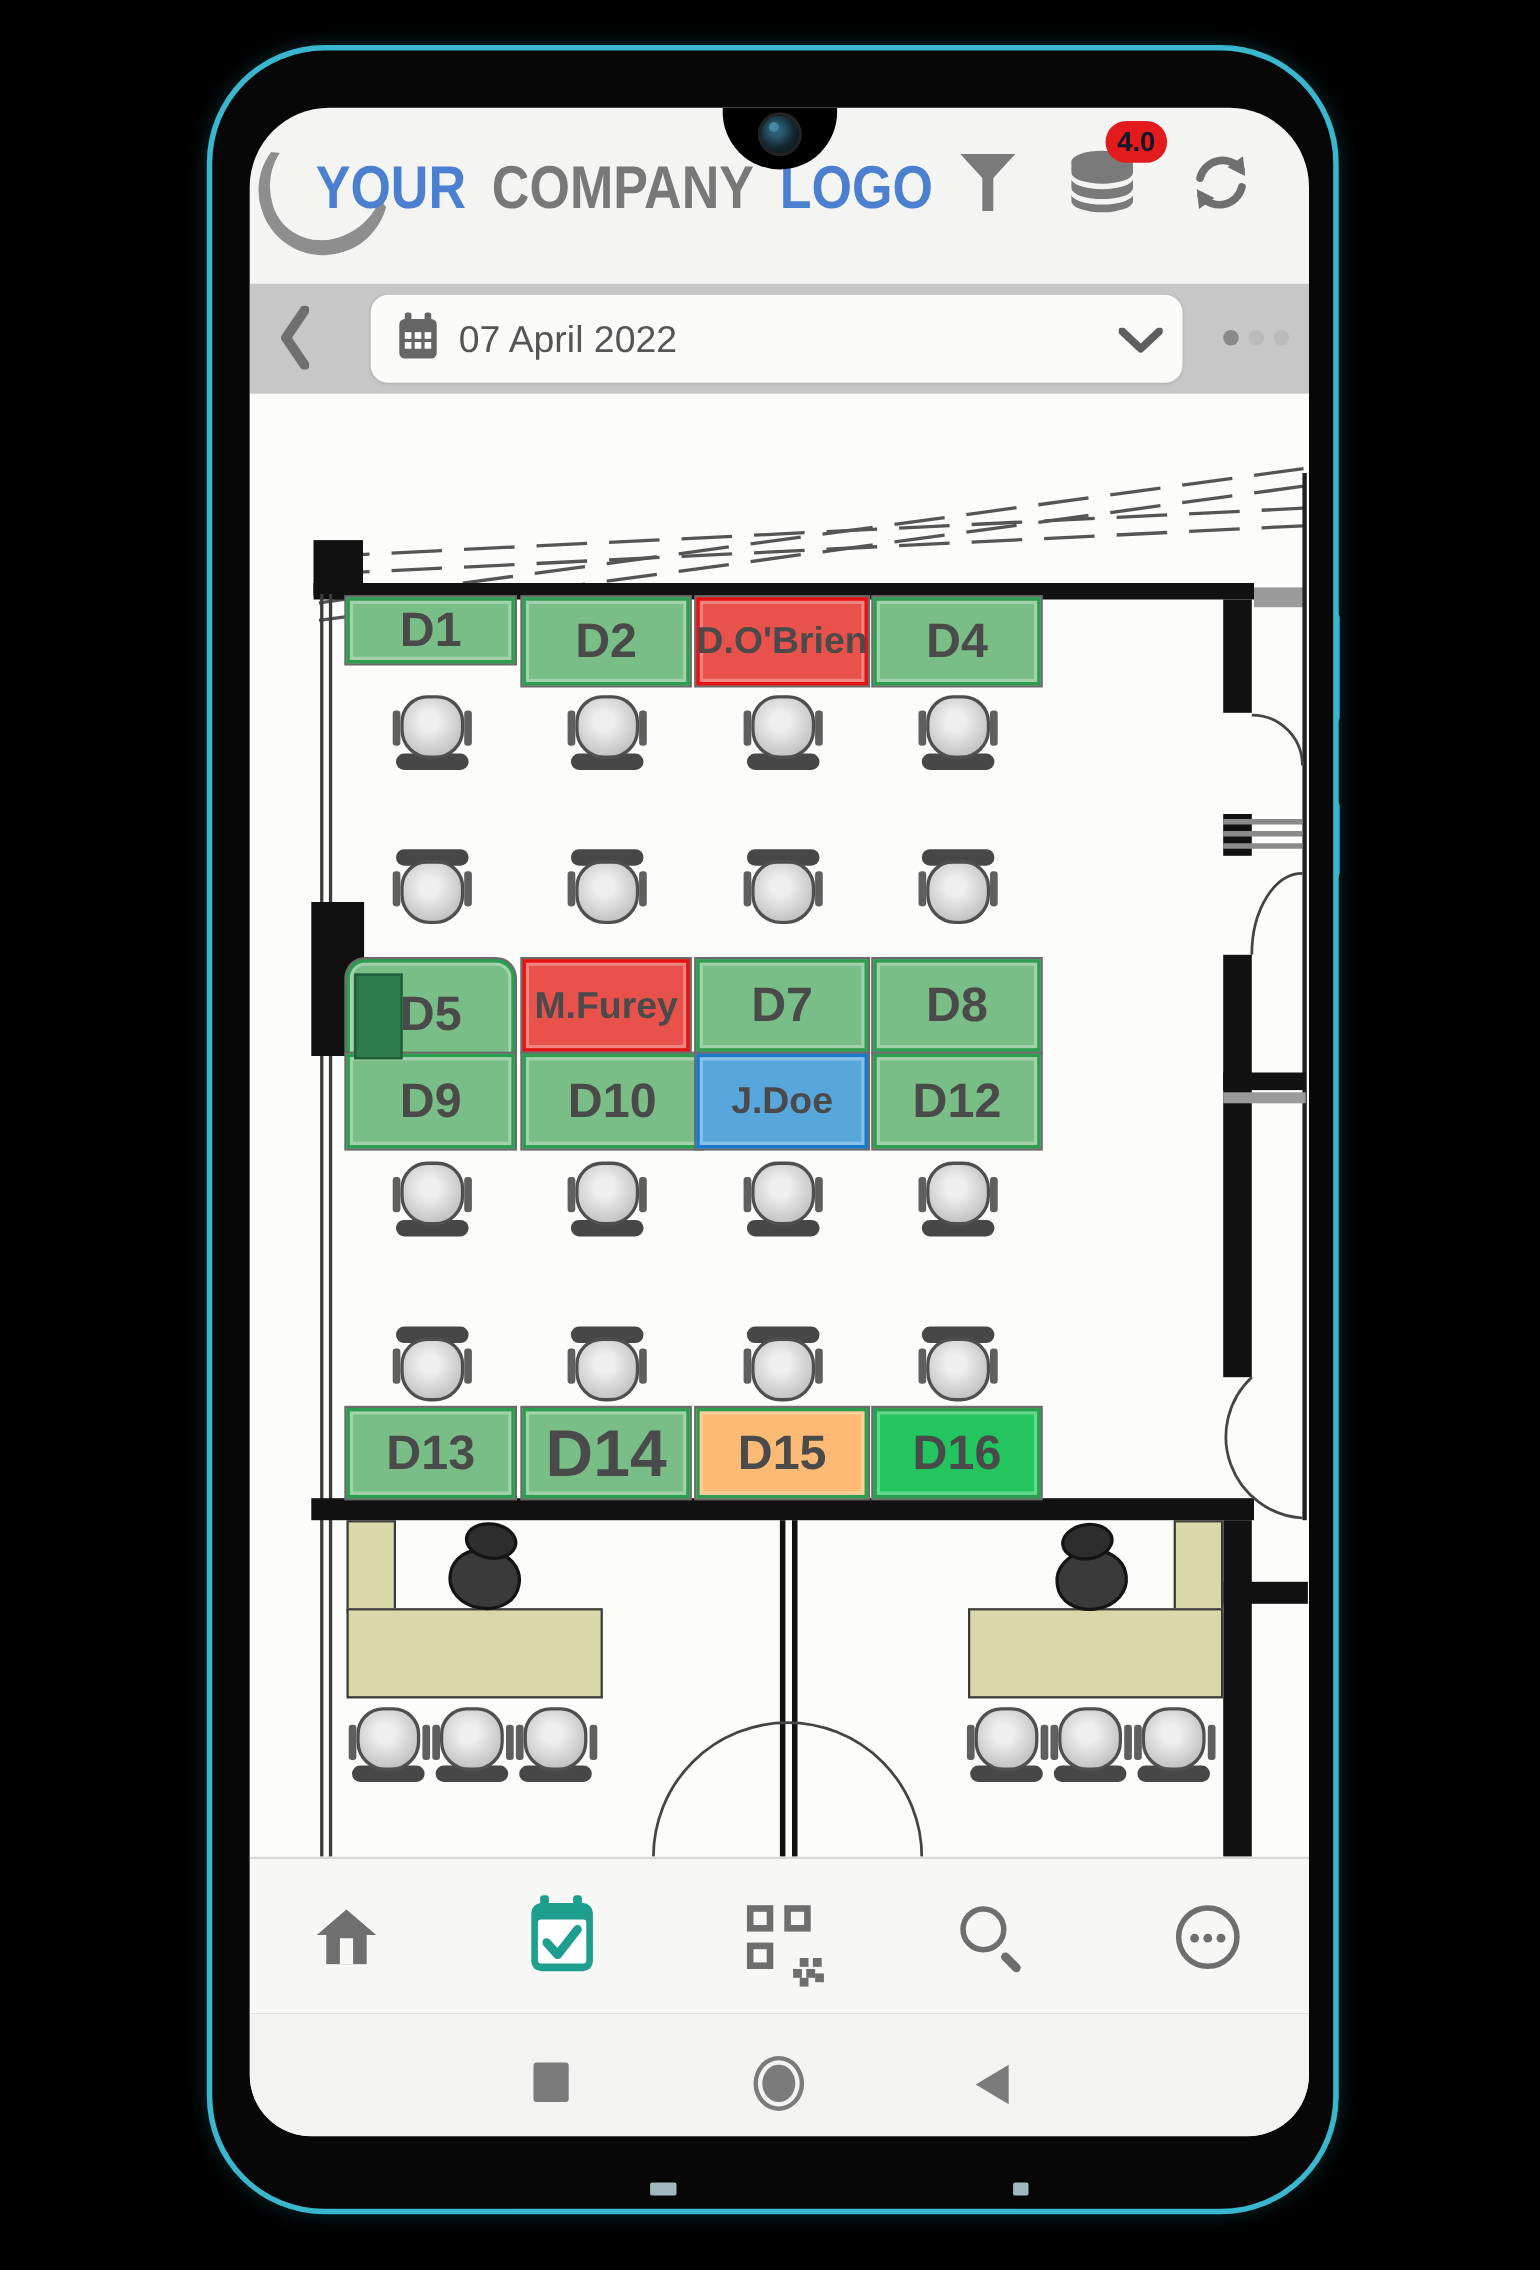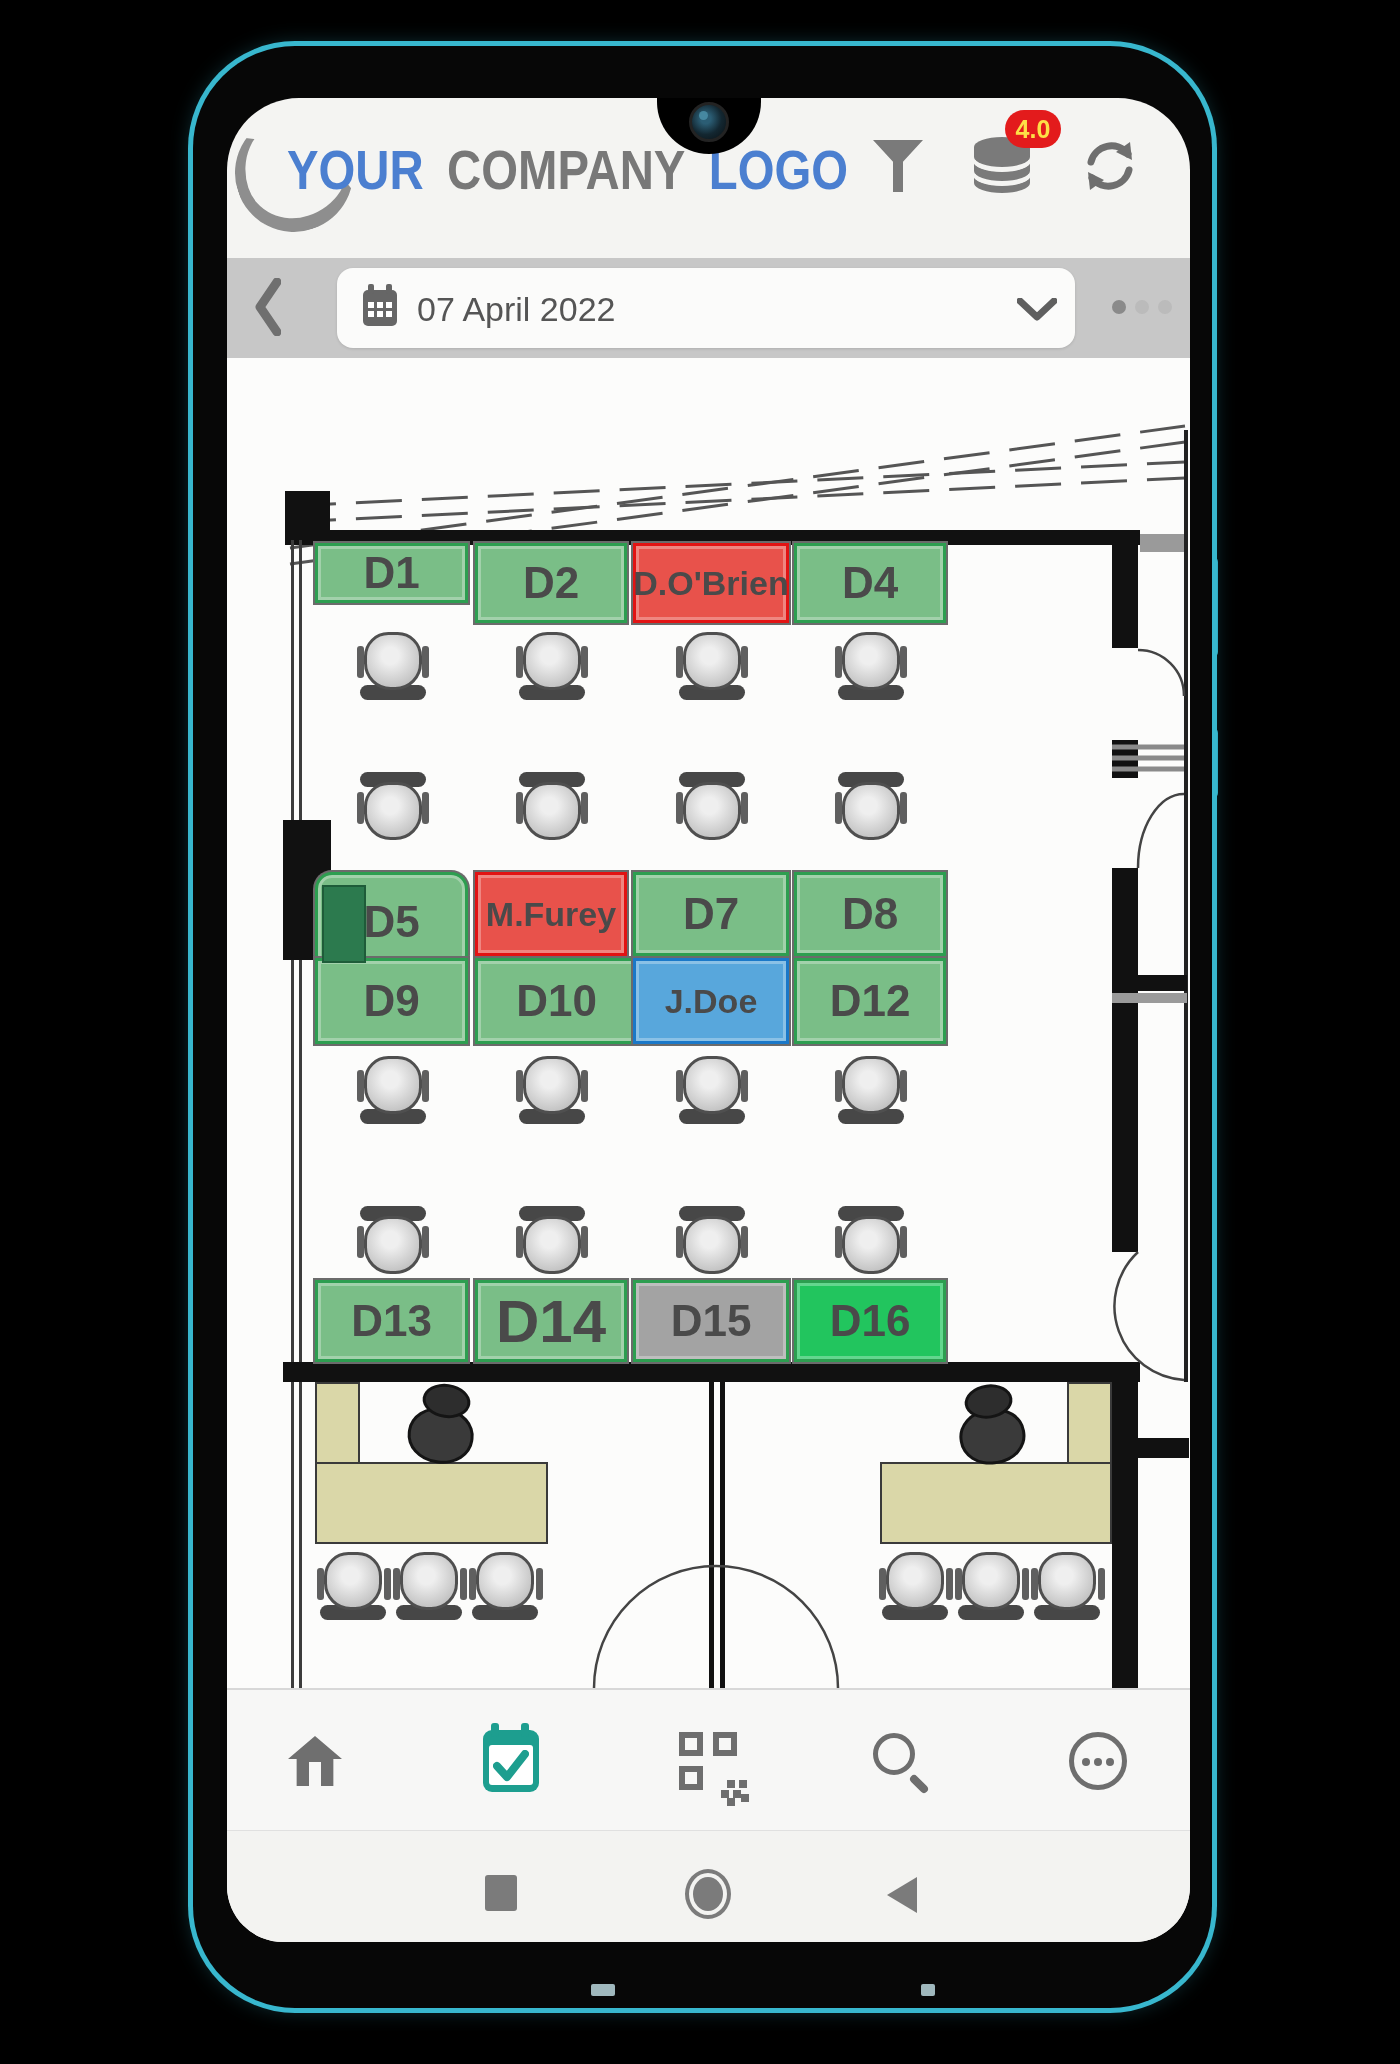--- a/index.html
+++ b/index.html
@@ -26,21 +26,21 @@
   .logo-swoosh{position:absolute;left:8px;top:16px;width:118px;height:118px;border-radius:50%;
      border-style:solid;border-color:#8e8e8e;border-width:5px 5px 14px 11px;
      border-top-color:transparent;border-right-color:transparent;transform:rotate(-18deg);}
   .logo-text{position:absolute;left:60px;top:40px;font-size:55px;font-weight:bold;letter-spacing:0px;
      transform:scaleX(.86);transform-origin:left center;white-space:nowrap;}
   .logo-text span{display:inline-block;margin-right:12px;}
 
   .hdr-icon{position:absolute;cursor:pointer;}
   .funnel{width:50px;height:52px;background:#7a7a7a;
      clip-path:polygon(0 0,100% 0,60% 42%,60% 100%,40% 100%,40% 42%);}
-  .badge{position:absolute;left:778px;top:12px;min-width:56px;height:38px;background:#e31b1c;color:#fde047;
+  .badge{position:absolute;left:778px;top:12px;min-width:56px;height:38px;background:#e31b1c;color:#0f172a;
      border-radius:20px;font-size:25px;font-weight:bold;display:flex;align-items:center;justify-content:center;
      padding:0 10px;z-index:5;}
 
   
   .datebar{position:absolute;left:0;top:160px;width:963px;height:100px;background:#c7c7c7;padding-left:28px;}
   .date-pill{position:absolute;left:110px;top:10px;width:738px;height:80px;background:#fbfbfa;
      border-radius:16px;box-shadow:0 1px 3px rgba(0,0,0,.12);}
   .cal-ico{position:absolute;left:26px;top:22px;width:34px;height:36px;background:#666;border-radius:5px;}
   .cal-ico:before{content:"";position:absolute;left:5px;top:-6px;width:6px;height:10px;background:#666;
      box-shadow:18px 0 0 #666;border-radius:2px;}
@@ -382,21 +382,21 @@
             <div class="desk" style="left: 88px; top: 514px; width: 153px; height: 100px; background: rgb(122, 190, 135); border-color: rgb(45, 158, 80); font-size: 44px; z-index: 5; border-radius: 17px;">D5</div>
             <div class="desk" style="left: 248px; top: 514px; width: 152px; height: 84px; background: rgb(232, 82, 75); border-color: rgb(226, 19, 19); font-size: 34px; z-index: 5;">M.Furey</div>
             <div class="desk" style="left: 406px; top: 514px; width: 156px; height: 84px; background: rgb(122, 190, 135); border-color: rgb(45, 158, 80); font-size: 44px; z-index: 5;">D7</div>
             <div class="desk" style="left: 567px; top: 514px; width: 152px; height: 84px; background: rgb(122, 190, 135); border-color: rgb(45, 158, 80); font-size: 44px; z-index: 5;">D8</div>
             <div class="desk" style="left: 88px; top: 600px; width: 153px; height: 86px; background: rgb(122, 190, 135); border-color: rgb(45, 158, 80); font-size: 44px; z-index: 5;">D9</div>
             <div class="desk" style="left: 248px; top: 600px; width: 163px; height: 86px; background: rgb(122, 190, 135); border-color: rgb(45, 158, 80); font-size: 44px; z-index: 5;">D10</div>
             <div class="desk" style="left: 406px; top: 600px; width: 156px; height: 86px; background: rgb(88, 167, 220); border-color: rgb(26, 120, 200); font-size: 34px; z-index: 5;">J.Doe</div>
             <div class="desk" style="left: 567px; top: 600px; width: 152px; height: 86px; background: rgb(122, 190, 135); border-color: rgb(45, 158, 80); font-size: 44px; z-index: 5;">D12</div>
             <div class="desk" style="left: 88px; top: 922px; width: 153px; height: 82px; background: rgb(122, 190, 135); border-color: rgb(45, 158, 80); font-size: 44px; z-index: 5;">D13</div>
             <div class="desk" style="left: 248px; top: 922px; width: 152px; height: 82px; background: rgb(122, 190, 135); border-color: rgb(45, 158, 80); font-size: 60px; z-index: 5;">D14</div>
-            <div class="desk" style="left: 406px; top: 922px; width: 156px; height: 82px; background: #a3a3a3; border-color: rgb(45, 158, 80); font-size: 44px; z-index: 5;">D15</div>
+            <div class="desk" style="left: 406px; top: 922px; width: 156px; height: 82px; background: #fdba74; border-color: rgb(45, 158, 80); font-size: 44px; z-index: 5;">D15</div>
             <div class="desk" style="left: 567px; top: 922px; width: 152px; height: 82px; background: #22c55e; border-color: rgb(45, 158, 80); font-size: 44px; z-index: 5;">D16</div>
           </div>
       </div>
 
       <div class="navbar">
         <div class="nav-item" style="left:53px;">
           <div class="home-ico"></div>
         </div>
         <div class="nav-item" style="left:249px;">
           <div class="calcheck">

